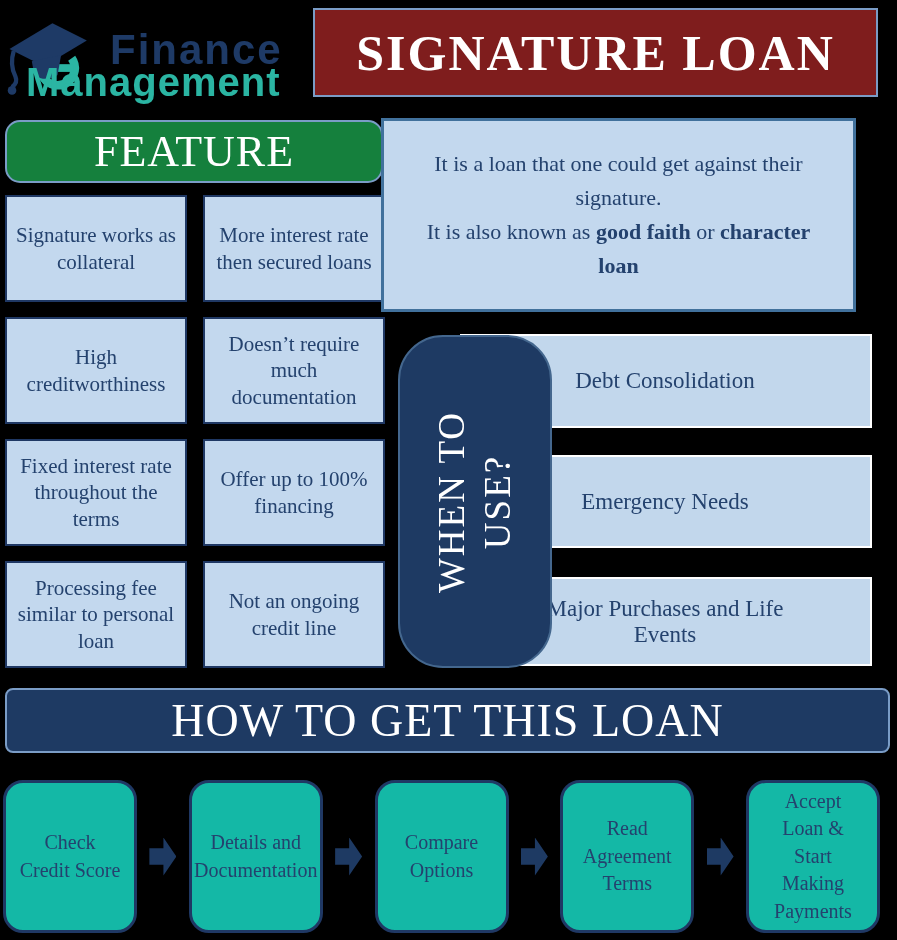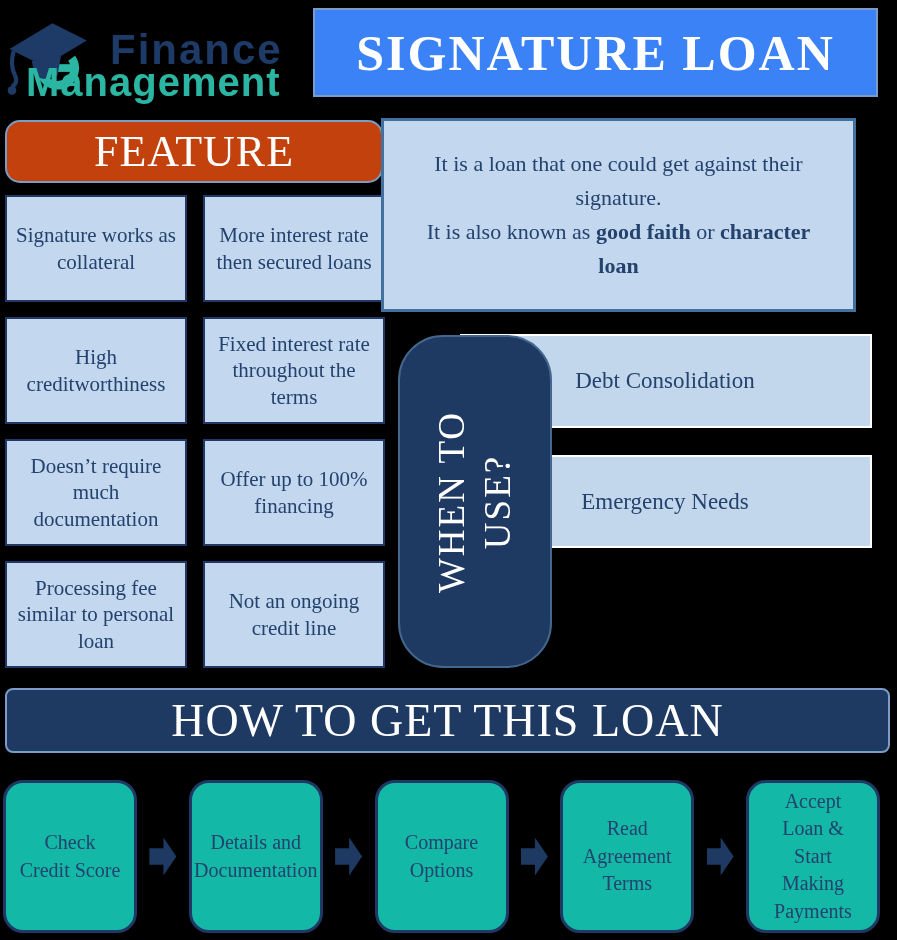--- a/index.html
+++ b/index.html
@@ -15,29 +15,29 @@
     font-family:"Liberation Sans", sans-serif; font-weight:bold;
     font-size:42px; letter-spacing:2px; color:#1E3A66;
   }
   .logo .line2 {
     position:absolute; left:20px; top:56px;
     font-family:"Liberation Sans", sans-serif; font-weight:bold;
     font-size:40px; letter-spacing:1px; color:#2BB5A3;
   }
   .title-box {
     position:absolute; left:313px; top:8px; width:565px; height:89px;
-    background:#3b82f6; border:2px solid #7A9CC6;
+    background:#7f1d1d; border:2px solid #7A9CC6;
     display:flex; align-items:center; justify-content:center;
     box-sizing:border-box;
   }
   .title-box span { color:#fff; font-weight:bold; font-size:50px; letter-spacing:2px; }
   
   .feature-header {
     position:absolute; left:5px; top:120px; width:378px; height:63px;
-    background:#c2410c; border:2px solid #7A9CC6; border-radius:15px;
+    background:#15803d; border:2px solid #7A9CC6; border-radius:15px;
     display:flex; align-items:center; justify-content:center; box-sizing:border-box;
   }
   .feature-header span { color:#fff; font-size:44px; letter-spacing:1px; }
   .feature-grid {
     position:absolute; left:5px; top:195px; width:382px;
     display:grid; grid-template-columns:182px 182px; column-gap:16px; row-gap:15px;
   }
   .feature-cell {
     height:107px; box-sizing:border-box;
     background:#C3D8EE; border:2px solid #1F3864;
@@ -122,41 +122,44 @@
     <span>SIGNATURE LOAN</span>
   </div>
 
   <div class="feature-header">
     <span>FEATURE</span>
   </div>
   <div class="feature-grid">
     <div class="feature-cell">Signature works as collateral</div>
     <div class="feature-cell">More interest rate then secured loans</div>
     <div class="feature-cell">High creditworthiness</div>
+    <div class="feature-cell">Doesn’t require much documentation</div>
     <div class="feature-cell">Fixed interest rate throughout the terms</div>
-    <div class="feature-cell">Doesn’t require much documentation</div>
     <div class="feature-cell">Offer up to 100% financing</div>
     <div class="feature-cell">Processing fee similar to personal loan</div>
     <div class="feature-cell">Not an ongoing credit line</div>
   </div>
 
   <div class="definition">
     <div>
       <span>It is a loan that one could get against their signature.</span>
     </div>
     <div>
       <span>It is also known as </span><b>good faith</b><span> or </span><b>character loan</b>
     </div>
   </div>
 
   <div class="use-bar bar-0">
     <span class="bar-text">Debt Consolidation</span>
   </div>
   <div class="use-bar bar-1">
     <span class="bar-text">Emergency Needs</span>
+  </div>
+  <div class="use-bar bar-2">
+    <span class="bar-text">Major Purchases and Life Events</span>
   </div>
   <div class="when-box">
     <div class="when-inner">
       <span>WHEN TO</span>
       <span>USE?</span>
     </div>
   </div>
 
   <div class="howto-banner">
     <span>HOW TO GET THIS LOAN</span>

